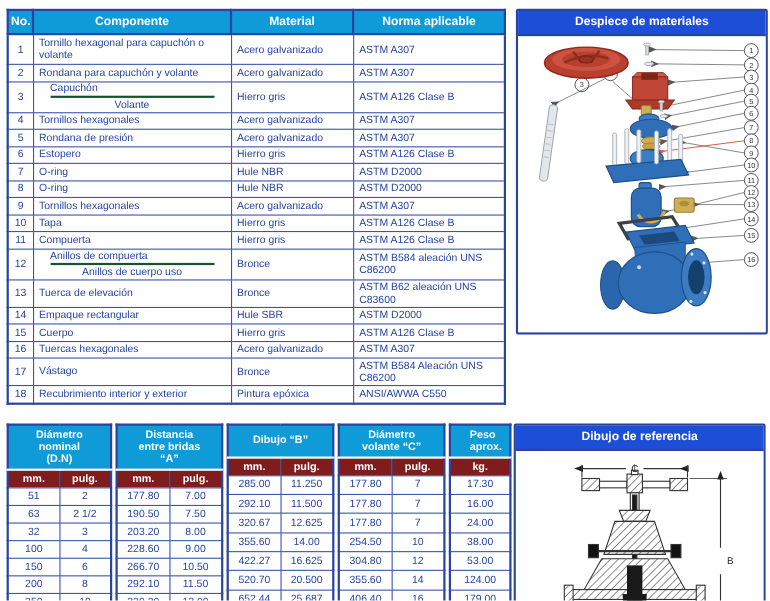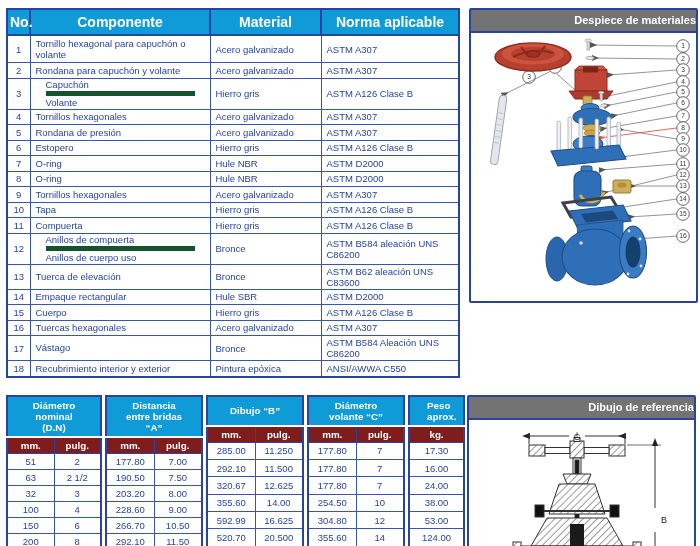--- a/index.html
+++ b/index.html
@@ -6,43 +6,43 @@
   html,body { margin:0; padding:0; background:#fff; }
   body { width:700px; height:546px; font-family:"Liberation Sans", sans-serif; }
   .page { position:relative; width:700px; height:546px; padding:8px 5px 0 6px; }
   .row { display:flex; gap:9px; align-items:flex-start; }
   .row.top { margin-bottom:17px; }
 
   
   table.comp { border-collapse:collapse; width:452px; table-layout:fixed; }
   table.comp, table.comp th, table.comp td { border:1px solid #3a55ad; }
   table.comp { border:2px solid #2843a0; }
-  table.comp th { background:#0f9ad8; color:#fff; font-size:14px; font-weight:bold;
+  table.comp th { background:#0f9ad8; color:#fff; font-size:11px; font-weight:bold;
                   padding:4px 2px; border:2px solid #2843a0; }
   table.comp td { color:#2644a3; font-size:9.5px; line-height:11px; padding:1px 5px; background:#fff; }
   table.comp td.c-no { text-align:center; padding:1px 1px; }
   table.comp td.c-comp div { line-height:11.5px; padding:0.5px 0; }
-  table.comp td.c-comp div.subline { border-top:5px solid #14532d; }
+  table.comp td.c-comp div.subline { border-top:2px solid #14532d;text-align:center; }
   table.comp td.c-comp.multi { padding:0 15px; }
 
   
   .dim-wrap { display:flex; gap:3px; width:452px; }
   table.dim { border-collapse:collapse; table-layout:fixed; }
   table.dim, table.dim th, table.dim td { border:1px solid #3a55ad; }
   table.dim { border:2px solid #2843a0; }
   table.dim th.main { background:#0f9ad8; color:#fff; font-size:9.8px; font-weight:bold;
                       padding:3px 17px; height:30px; border:2px solid #2843a0; border-bottom:2px solid #ffffff; }
   table.dim th.sub { background:#7f1d1d; color:#fff; font-size:9.8px; font-weight:bold;
                      padding:2px 1px; border:1px solid #2843a0; border-top:none; }
   table.dim td { color:#2644a3; font-size:9.5px; text-align:center; padding:2px 1px; line-height:11px; background:#fff; }
 
   
   .panel { width:229px; border:2px solid #2843a0; background:#fff; border-radius:2px; }
-  .panel-title { background:#737373; color:#fff; font-weight:bold; font-size:11px;
-                 text-align:right; padding:4px 0 5px 0; border-bottom:2px solid #2843a0; }
+  .panel-title { background:#1d4ed8; color:#fff; font-weight:bold; font-size:11px;
+                 text-align:center; padding:4px 0 5px 0; border-bottom:2px solid #2843a0; }
   .panel-body { position:relative; background:#fff; }
   svg text.co { font-family:"Liberation Sans",sans-serif; }
 </style>
 </head>
 <body>
 
 <div class="page">
 
   <div class="row top">
 
@@ -496,21 +496,21 @@
             </tr>
             <tr>
               <td>320.67</td>
               <td>12.625</td>
             </tr>
             <tr>
               <td>355.60</td>
               <td>14.00</td>
             </tr>
             <tr>
-              <td>592.99</td>
+              <td>422.27</td>
               <td>16.625</td>
             </tr>
             <tr>
               <td>520.70</td>
               <td>20.500</td>
             </tr>
             <tr>
               <td>652.44</td>
               <td>25.687</td>
             </tr>

